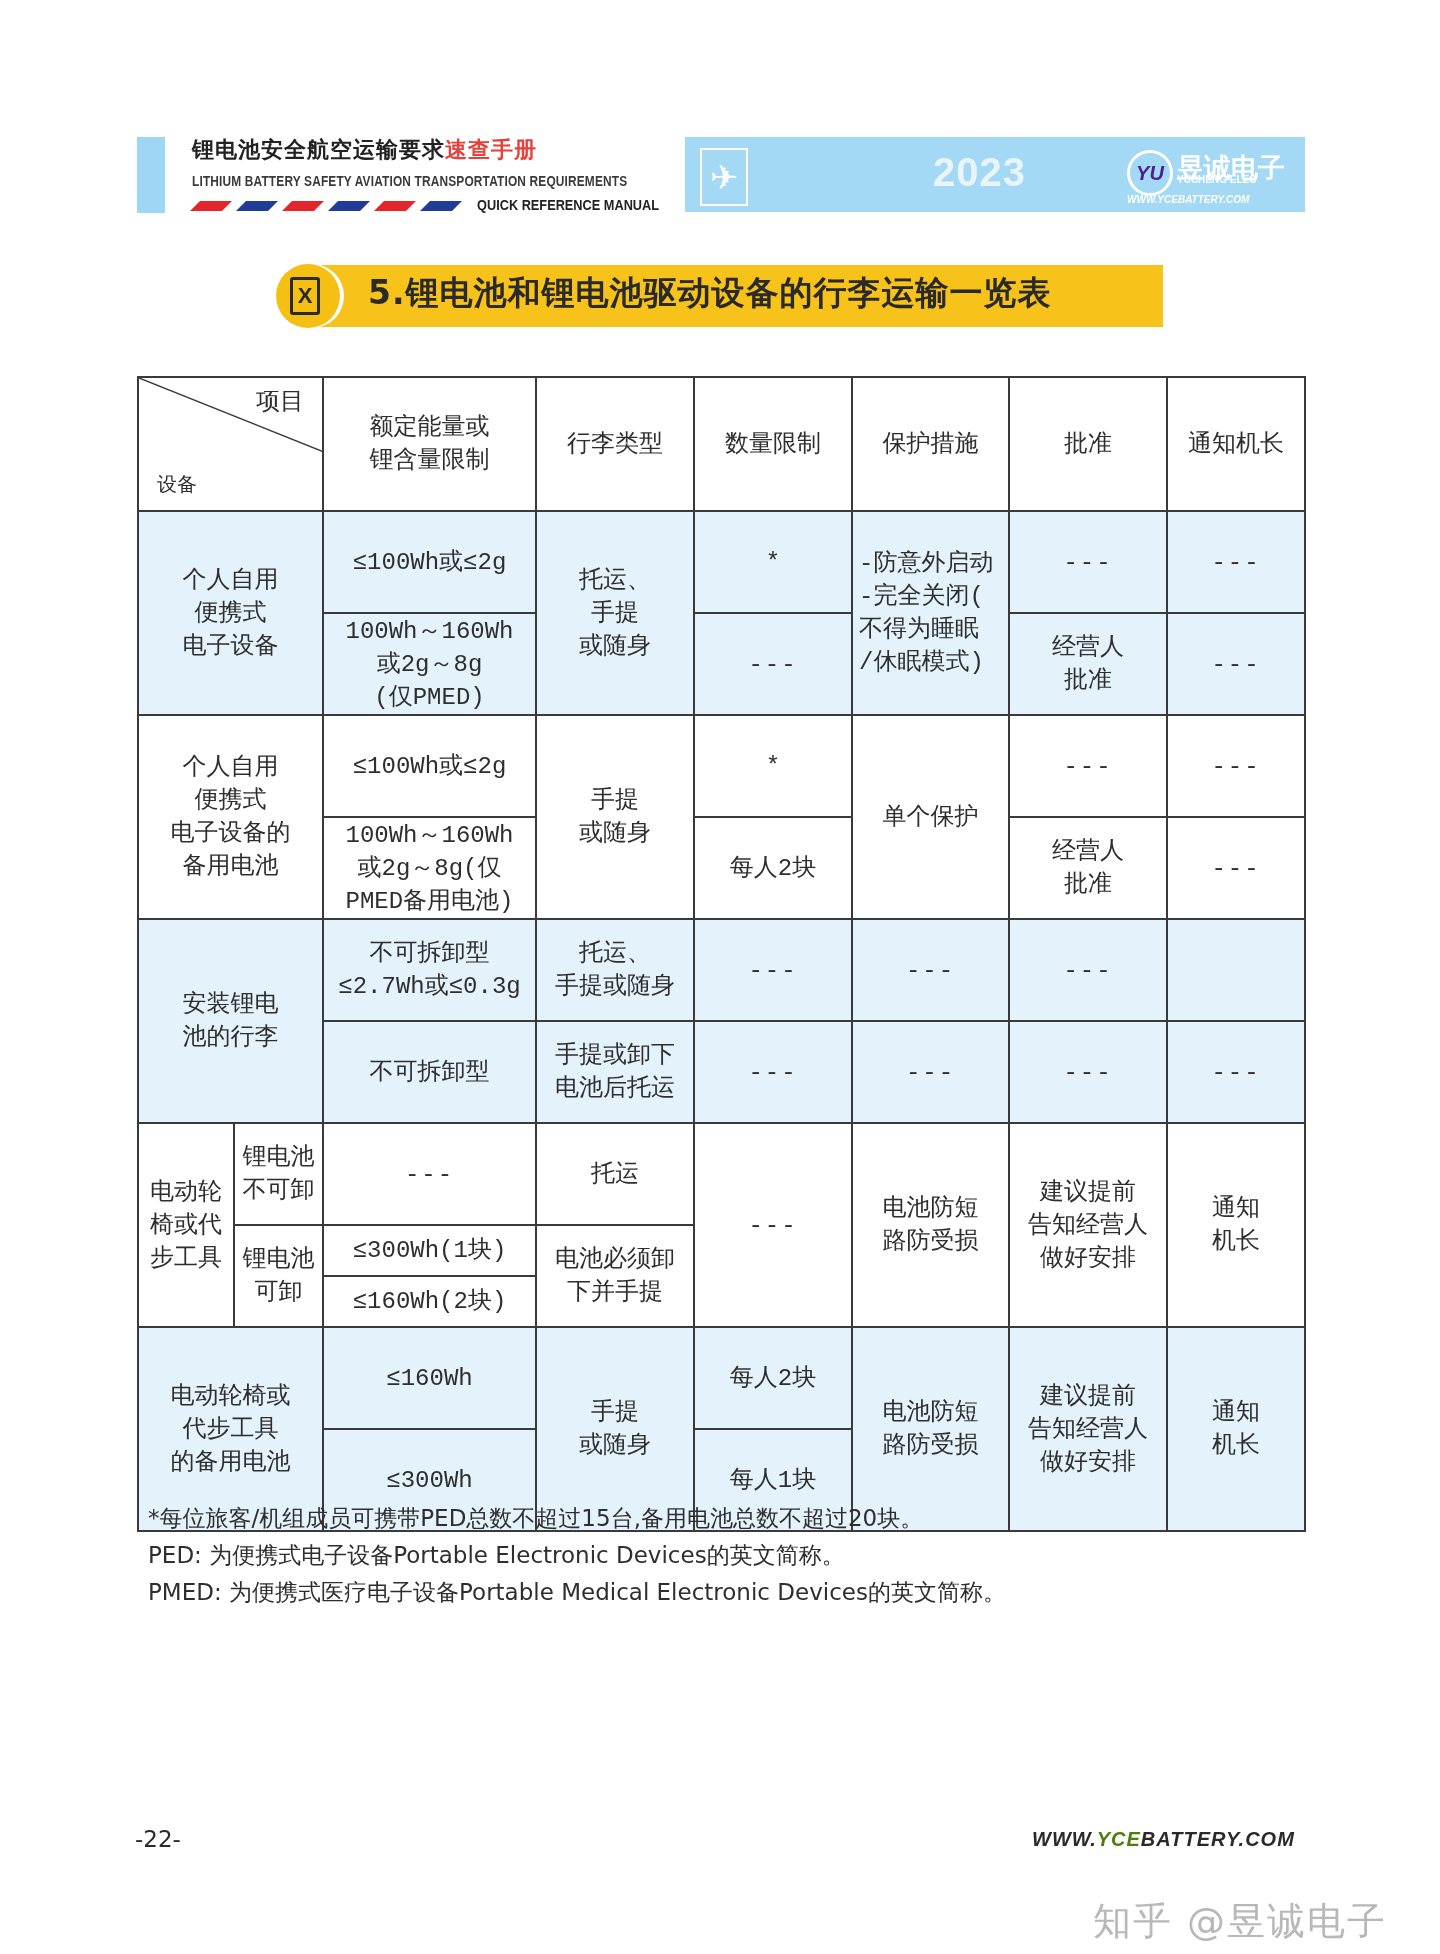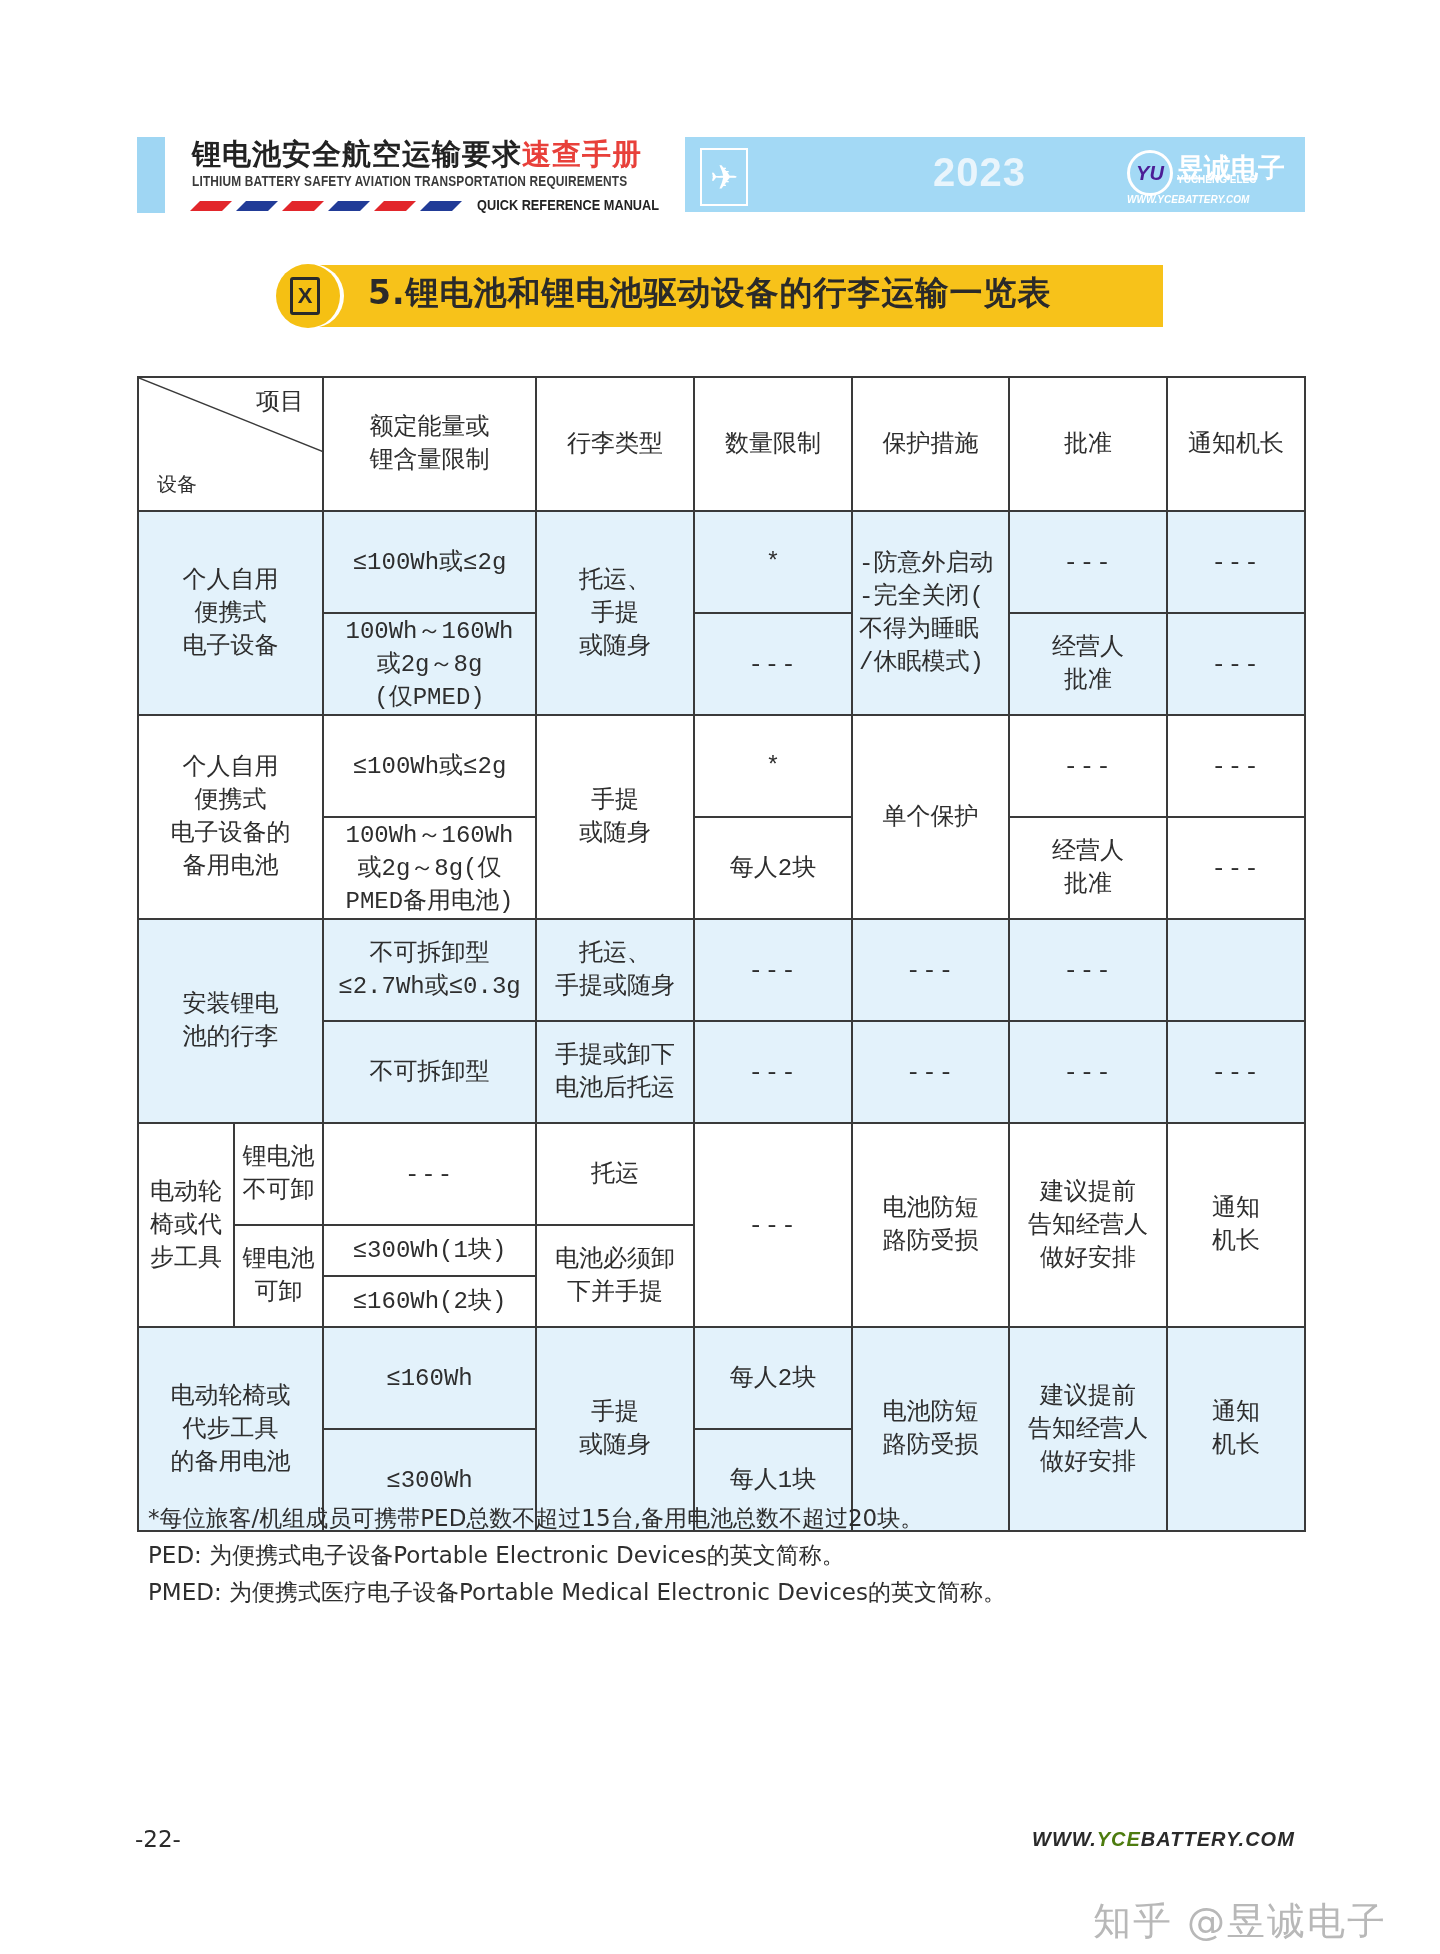--- a/index.html
+++ b/index.html
@@ -4,21 +4,21 @@
 <style>
   html, body { margin: 0; padding: 0; }
   body {
     width: 1440px; height: 1954px; background: #ffffff; position: relative; overflow: hidden;
     font-family: "DejaVu Sans", "Liberation Sans", sans-serif; color: #2b2b2b;
   }
   .abs { position: absolute; }
 
   
   .hdr-bar { left: 137px; top: 137px; width: 28px; height: 76px; background: #9fd6f3; }
-  .hdr-title { left: 192px; top: 135px; font-size: 29px; font-weight: bold; color: #222; letter-spacing: 1px; white-space: nowrap; }
+  .hdr-title { left: 192px; top: 135px; font-size: 22px; font-weight: bold; color: #222; letter-spacing: 1px; white-space: nowrap; }
   .hdr-title .red { color: #e8403a; }
   .hdr-sub { left: 192px; top: 173px; font-size: 14.5px; font-weight: bold; color: #3a3a3a; letter-spacing: 0.2px; white-space: nowrap; font-family: "Liberation Sans", sans-serif; transform: scaleX(0.82); transform-origin: left; }
   .hdr-stripes { left: 195px; top: 201px; display: flex; gap: 14px; }
   .stripe { width: 32px; height: 10px; transform: skewX(-45deg); }
   .stripe.r { background: #e2262b; }
   .stripe.b { background: #213b97; }
   .hdr-qrm { left: 477px; top: 196px; font-size: 15px; font-weight: bold; color: #222; font-family: "Liberation Sans", sans-serif; transform: scaleX(0.85); transform-origin: left; white-space: nowrap; }
   .hdr-right { left: 685px; top: 137px; width: 620px; height: 75px; background: #a3d9f5; }
   .plane-box { left: 700px; top: 148px; width: 44px; height: 54px; border: 2px solid #ffffff; display: flex; align-items: center; justify-content: center; color: #fff; font-size: 34px; }
   .year { left: 885px; top: 150px; font-size: 40px; font-weight: bold; color: #e9f5fc; letter-spacing: 1px; font-family: "Liberation Sans", sans-serif; margin-left: 48px; }

